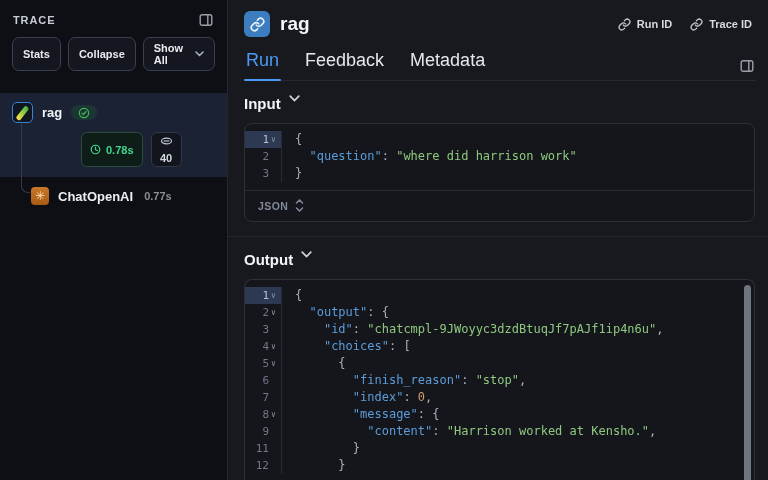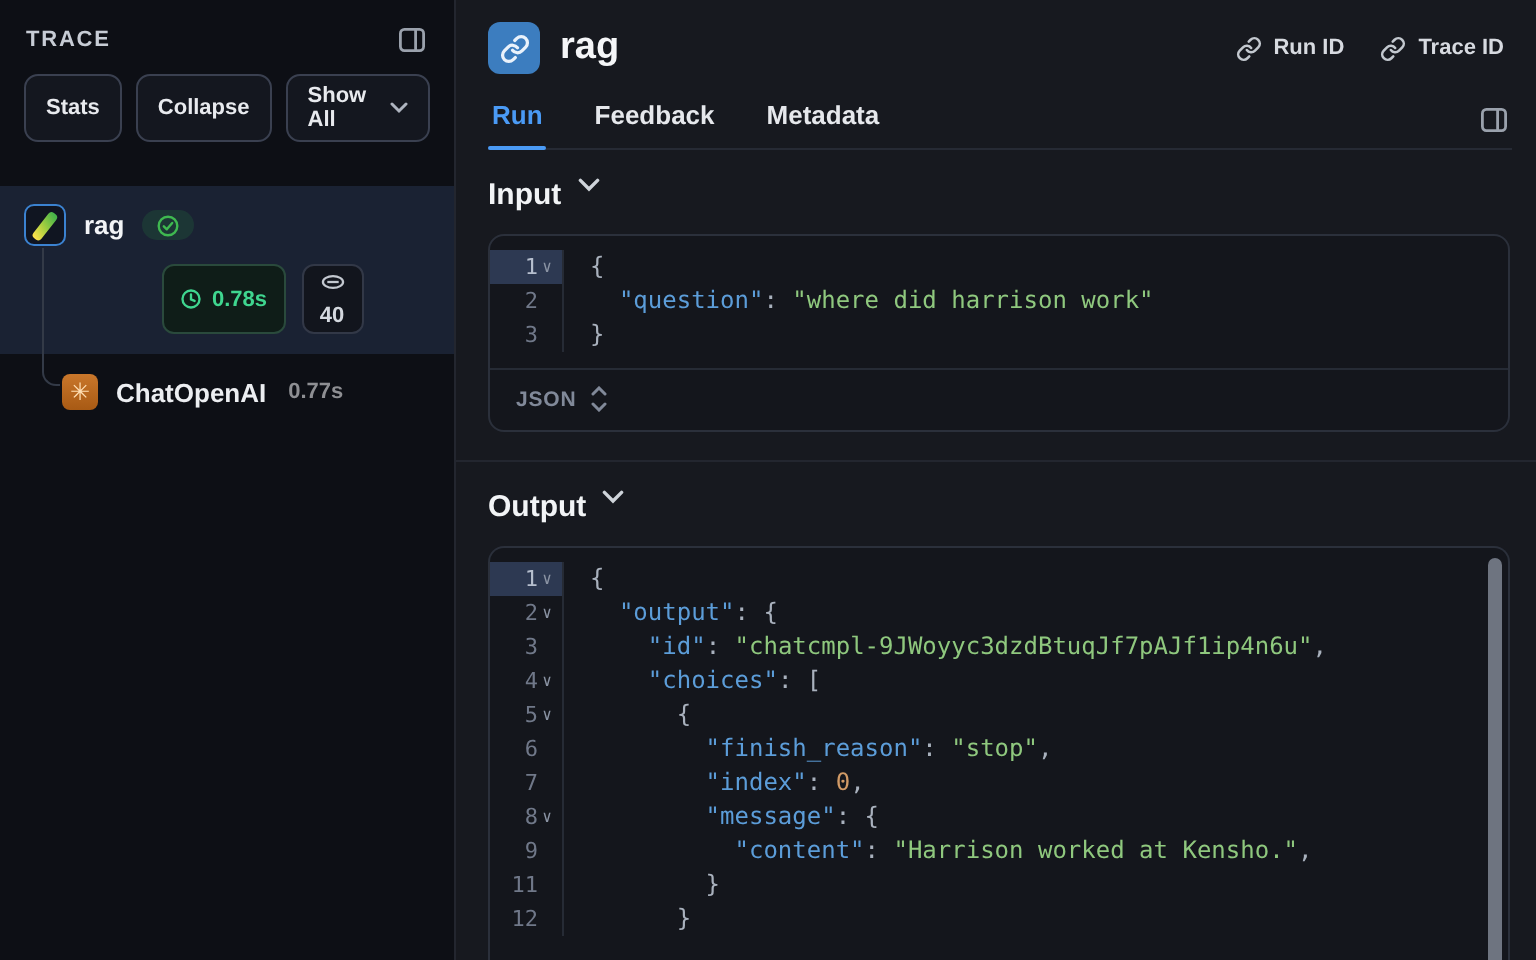--- a/index.html
+++ b/index.html
@@ -30,21 +30,21 @@
 
   
   .main { flex:1; display:flex; flex-direction:column; background:#17191f; min-width:0; }
   .main-header { padding:11px 12px 0 16px; }
   .title-row { display:flex; align-items:center; }
   .title-icon { width:26px; height:26px; border-radius:6px; background:#3c7dbf; display:flex; align-items:center; justify-content:center; margin-right:10px; color:#eaf2fb; flex:none; }
   .page-title { font-size:19px; font-weight:700; color:#f5f6f8; }
   .id-links { margin-left:auto; display:flex; gap:18px; align-items:center; padding-right:4px; }
   .id-link { display:flex; align-items:center; gap:6px; color:#d7dae0; font-size:11px; font-weight:600; cursor:pointer; }
   .tab-row { display:flex; align-items:flex-end; gap:26px; margin-top:13px; border-bottom:1px solid #262a34; padding-left:2px; }
-  .tab { font-size:13px; font-weight:700; color:#e6e8ec; padding-bottom:9px; position:relative; cursor:pointer; }
+  .tab { font-size:18px; font-weight:400; color:#e6e8ec; padding-bottom:9px; position:relative; cursor:pointer; }
   .tab.active { color:#4a9af5; }
   .tab.active::after { content:""; position:absolute; left:-2px; right:-2px; bottom:-1px; height:2.5px; background:#4a9af5; border-radius:2px; }
   .tabbar-toggle { margin-left:auto; padding:0 2px 7px 0; }
 
   .content { flex:1; display:flex; flex-direction:column; overflow:hidden; }
   .section { padding:13px 13px 14px 16px; }
   .section.output-sec { flex:1; padding-bottom:0; }
   .sec-title-row { display:flex; align-items:flex-start; gap:8px; margin:1px 0 11px 0; }
   .sec-title { font-size:15px; font-weight:700; color:#f2f4f6; }
   .divider { border-top:1px solid #23262f; }

